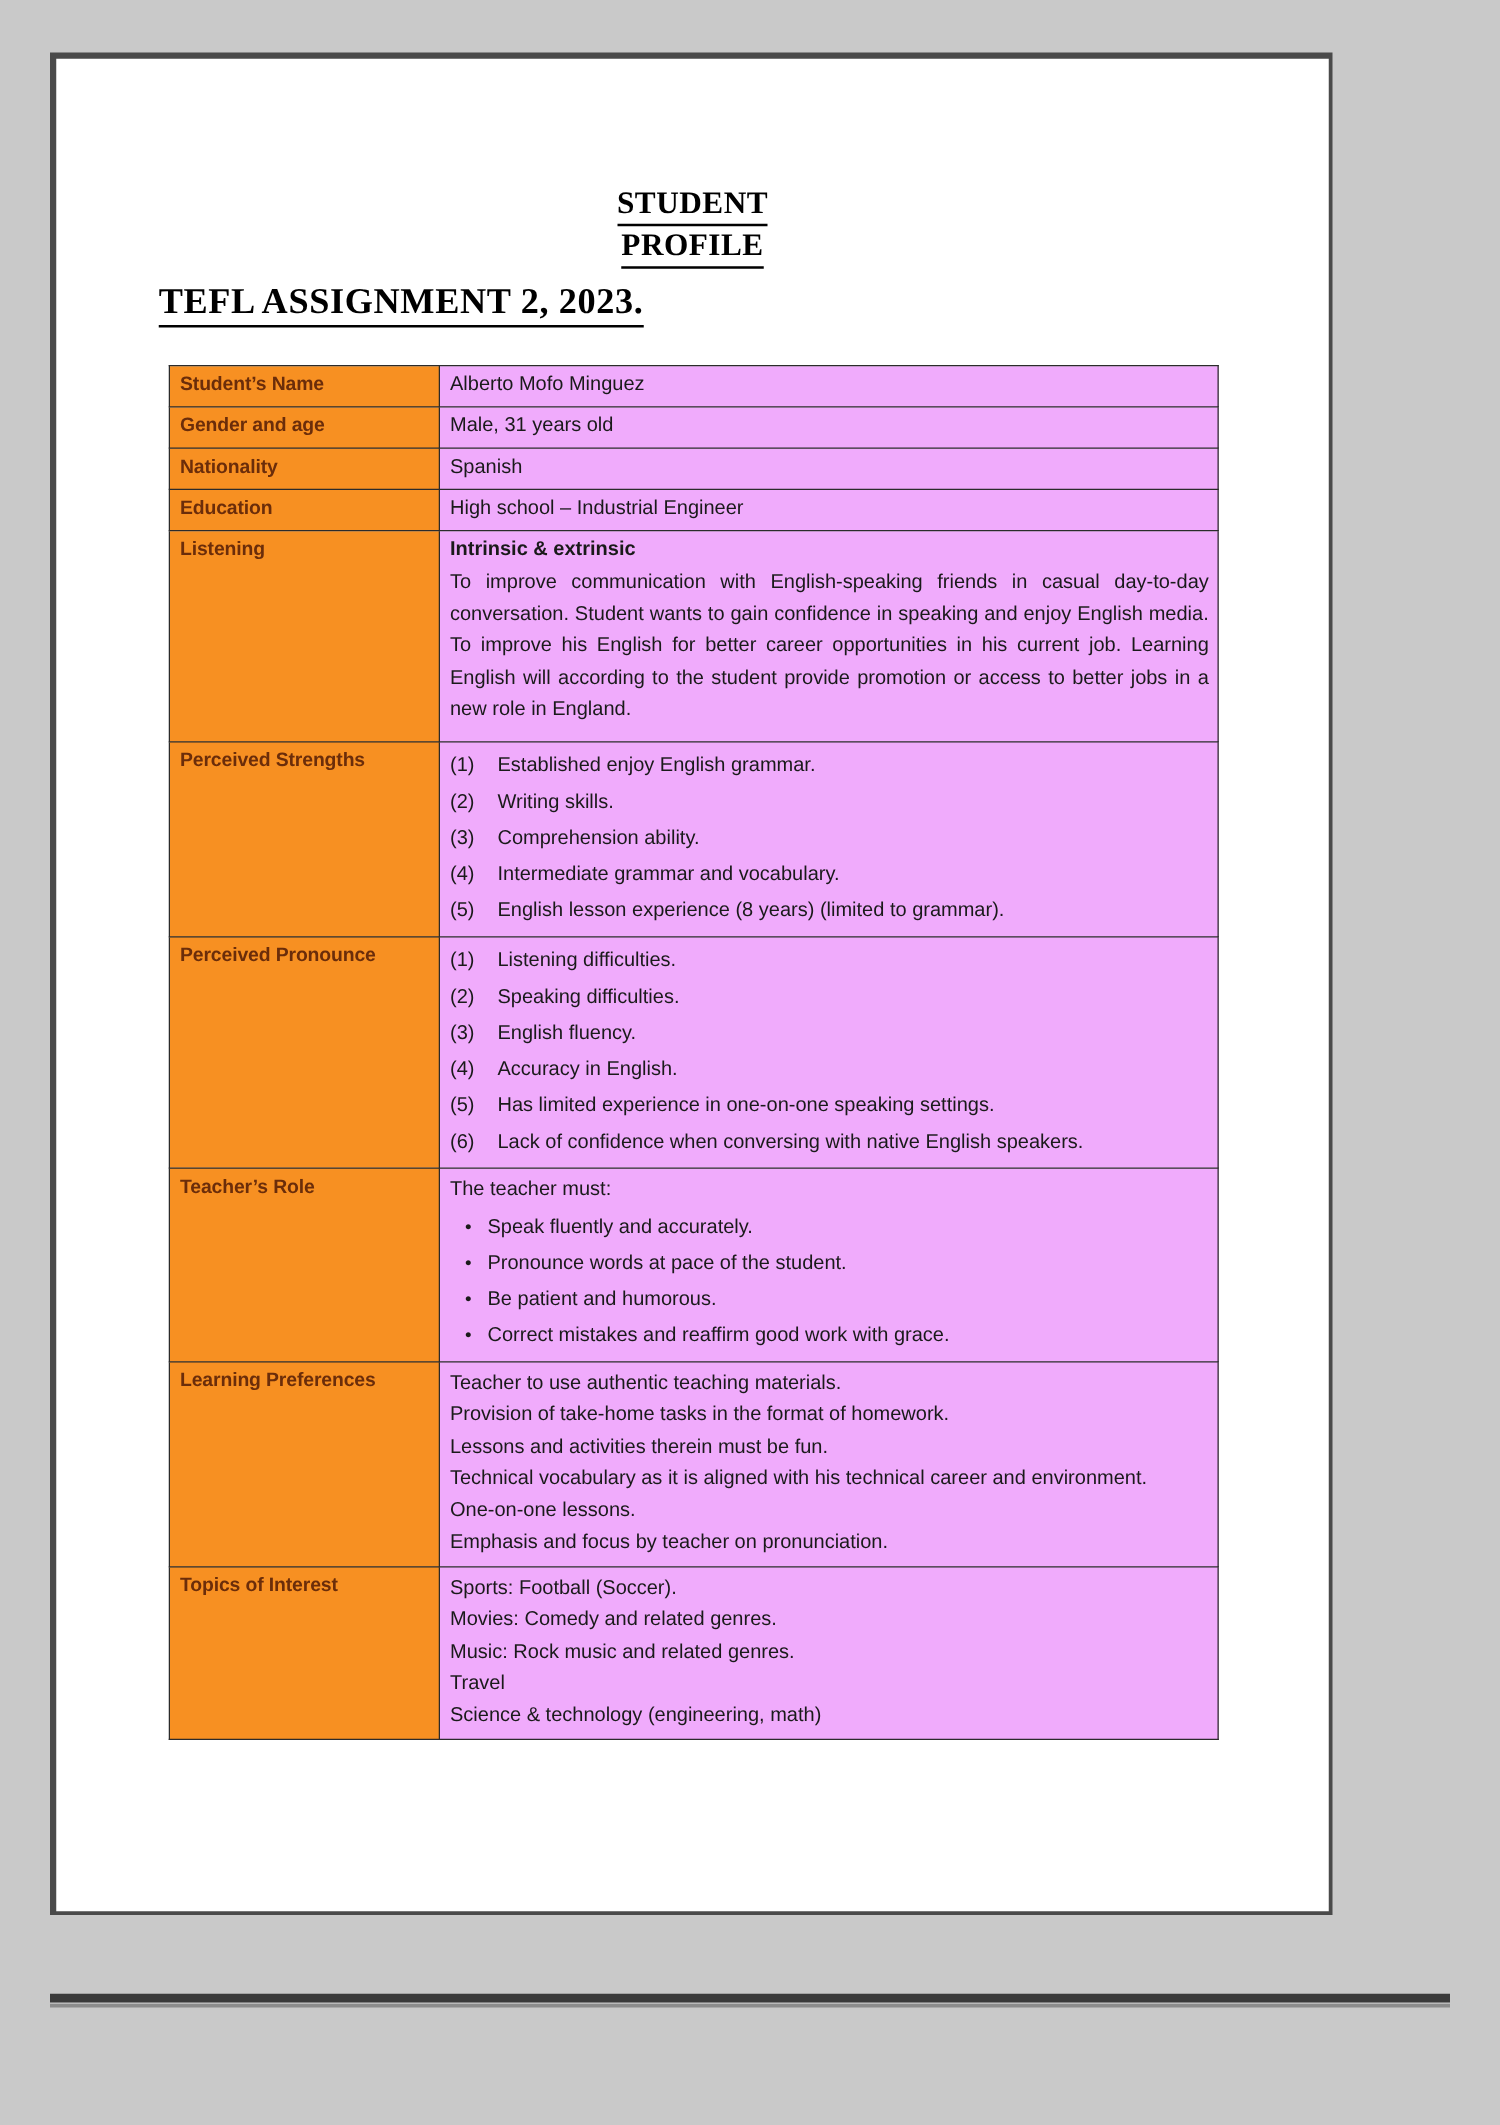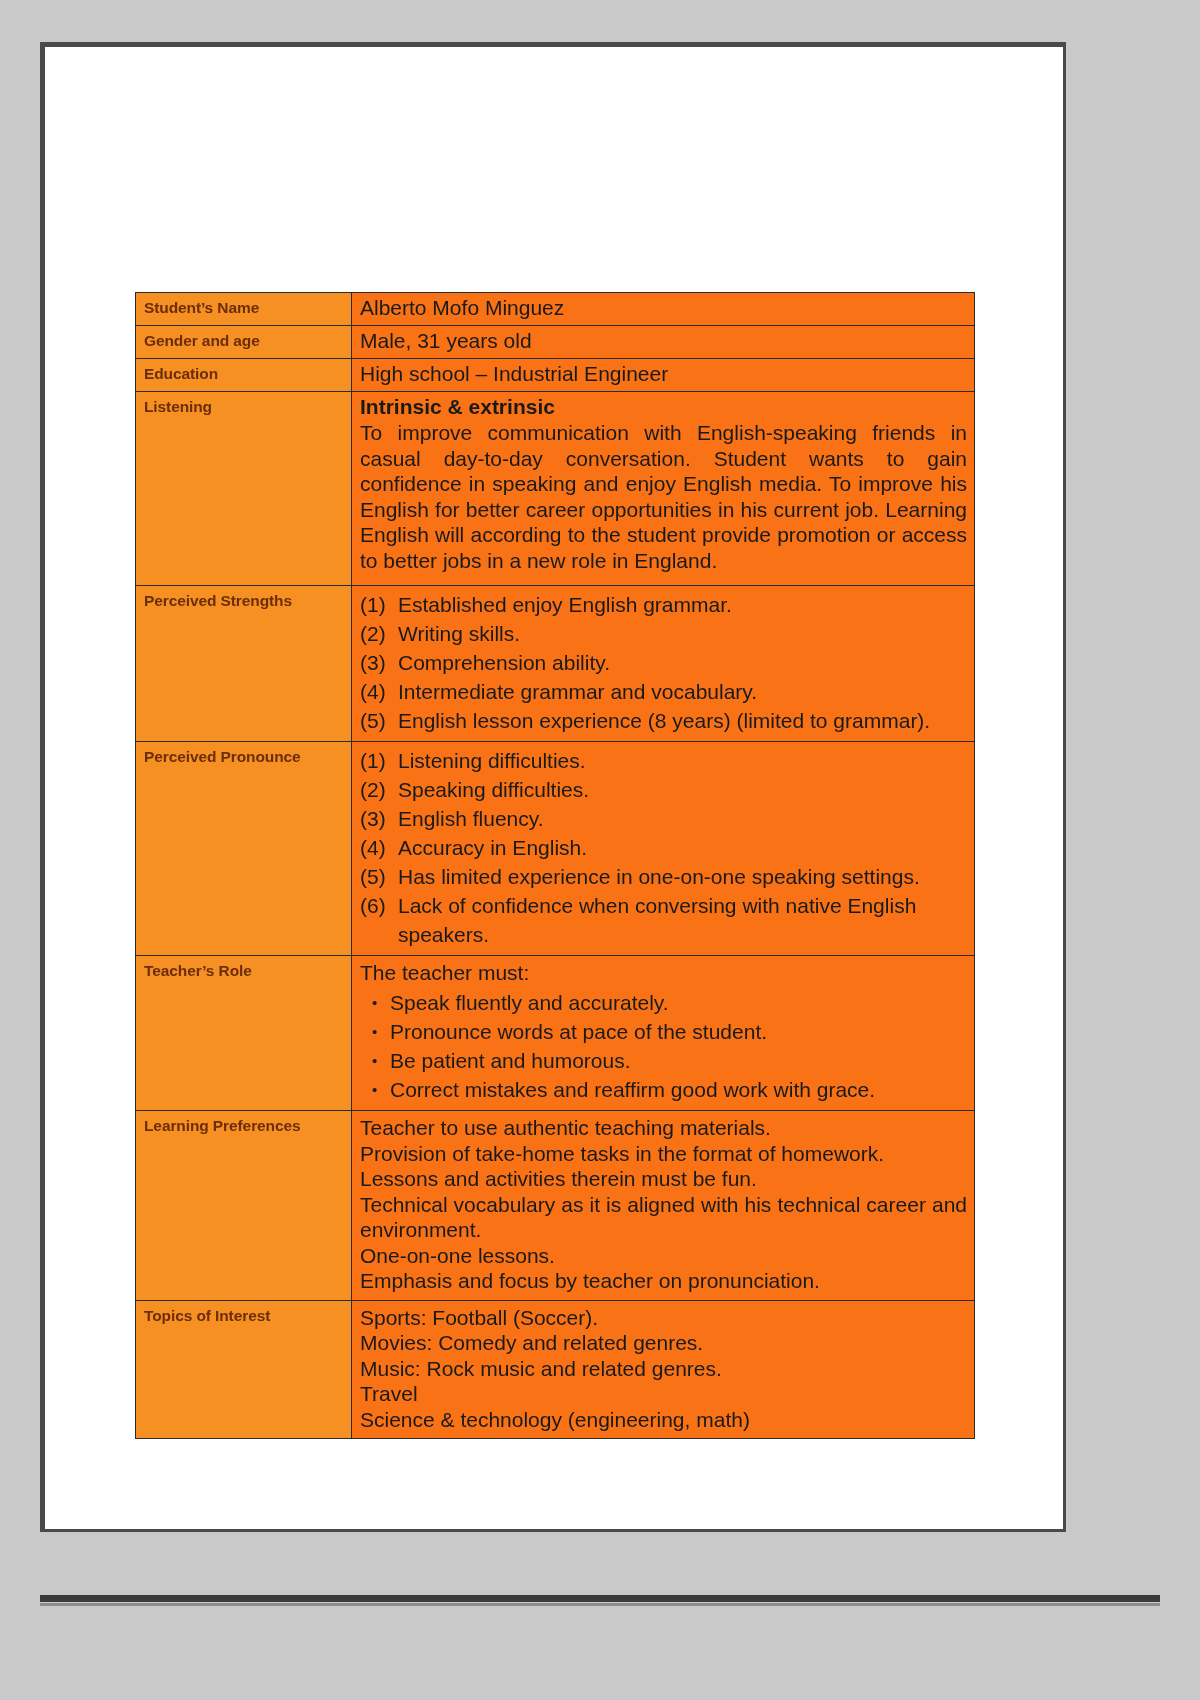--- a/index.html
+++ b/index.html
@@ -111,23 +111,23 @@
   .label-cell {
     width: 200px;
     background: #F79022;
     color: #6b2d0a;
     font-weight: bold;
     font-size: 15.5px;
     line-height: 21px;
     letter-spacing: -0.1px;
   }
   .value-cell {
-    background: #f97316;
+    background: #f0abfc;
     color: #1a1a1a;
-    font-size: 21px;
+    font-size: 16px;
     line-height: 22px;
   }
   .value-cell.tall { padding-bottom: 12px; }
   .sub-bold {
     font-weight: bold;
     display: block;
     margin-bottom: 2px;
   }
   .para {
     text-align: justify;
@@ -182,34 +182,49 @@
   .pad-b { padding-bottom: 16px; }
 </style>
 </head>
 <body>
 
 <div class="scan">
   <div class="page-shadow"></div>
 
   <div class="page">
 
+    <div class="heading-block">
+      <div class="title-top">
+        <span>STUDENT</span>
+      </div>
+      <div class="title-top">
+        <span>PROFILE</span>
+      </div>
+      <div class="title-main">
+        <span>TEFL ASSIGNMENT 2,  2023.</span>
+      </div>
+    </div>
 
     <table class="profile-table">
       <tbody>
 
         <tr>
           <td class="label-cell">Student’s Name</td>
           <td class="value-cell">Alberto Mofo Minguez</td>
         </tr>
 
         <tr>
           <td class="label-cell">Gender and age</td>
           <td class="value-cell">Male, 31 years old</td>
         </tr>
 
+        <tr>
+          <td class="label-cell">Nationality</td>
+          <td class="value-cell">Spanish</td>
+        </tr>
 
         <tr>
           <td class="label-cell">Education</td>
           <td class="value-cell">High school – Industrial Engineer</td>
         </tr>
 
 
         <tr>
           <td class="label-cell">Listening</td>
           <td class="value-cell tall">

